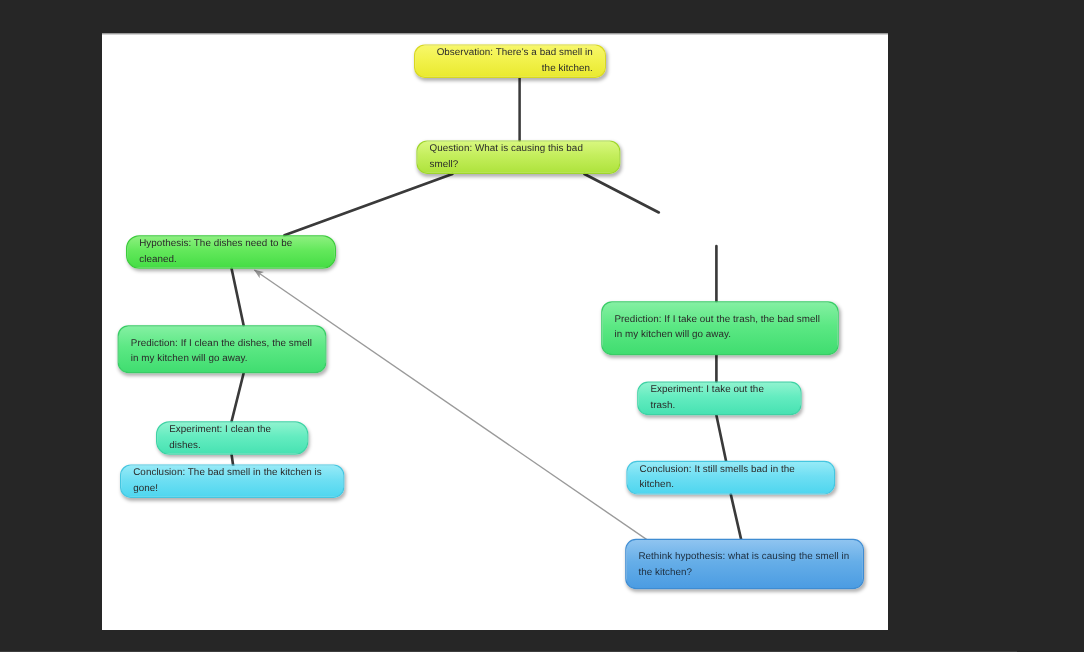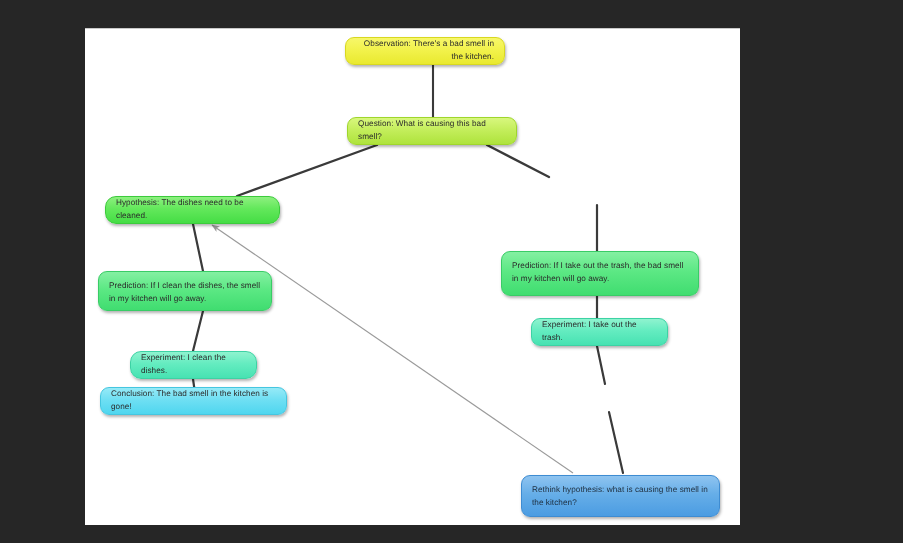--- a/index.html
+++ b/index.html
@@ -102,21 +102,21 @@
   #node-observation   { left: 260px; top:  8px; width: 160px; height: 28px; text-align: right; }
   #node-question      { left: 262px; top: 88px; width: 170px; height: 28px; }
   #node-hyp-dishes    { left:  20px; top: 167px; width: 175px; height: 28px; border-radius: 11px; }
   #node-hyp-trash     { left: 411px; top: 148px; width: 178px; height: 28px; }
   #node-pred-dishes   { left:  13px; top: 242px; width: 174px; height: 40px; }
   #node-pred-trash    { left: 416px; top: 222px; width: 198px; height: 45px; }
   #node-exp-dishes    { left:  45px; top: 322px; width: 127px; height: 28px; border-radius: 11px; }
   #node-exp-trash     { left: 446px; top: 289px; width: 137px; height: 28px; }
   #node-con-dishes    { left:  15px; top: 358px; width: 187px; height: 28px; }
   #node-con-trash     { left: 437px; top: 355px; width: 174px; height: 28px; }
-  #node-rethink       { left: 436px; top: 446px; width: 199px; height: 42px; }
+  #node-rethink       { left: 436px; top: 420px; width: 199px; height: 42px; }
 
   .node.multiline { align-items: flex-start; padding-top: 8px; }
 </style>
 </head>
 <body>
 
 <div id="app">
 
   <div id="canvas">
 
@@ -176,19 +176,22 @@
     </div>
 
     <div class="node n-experiment" id="node-exp-trash">
       <span class="txt">Experiment: I take out the trash.</span>
     </div>
 
     <div class="node n-conclusion" id="node-con-dishes">
       <span class="txt">Conclusion: The bad smell in the kitchen is gone!</span>
     </div>
 
+    <div class="node n-conclusion" id="node-con-trash">
+      <span class="txt">Conclusion: It still smells bad in the kitchen.</span>
+    </div>
 
     <div class="node n-rethink multiline" id="node-rethink">
       <span class="txt">Rethink hypothesis: what is causing the smell in the kitchen?</span>
     </div>
 
   </div>
 </div>
 
 </body></html>

